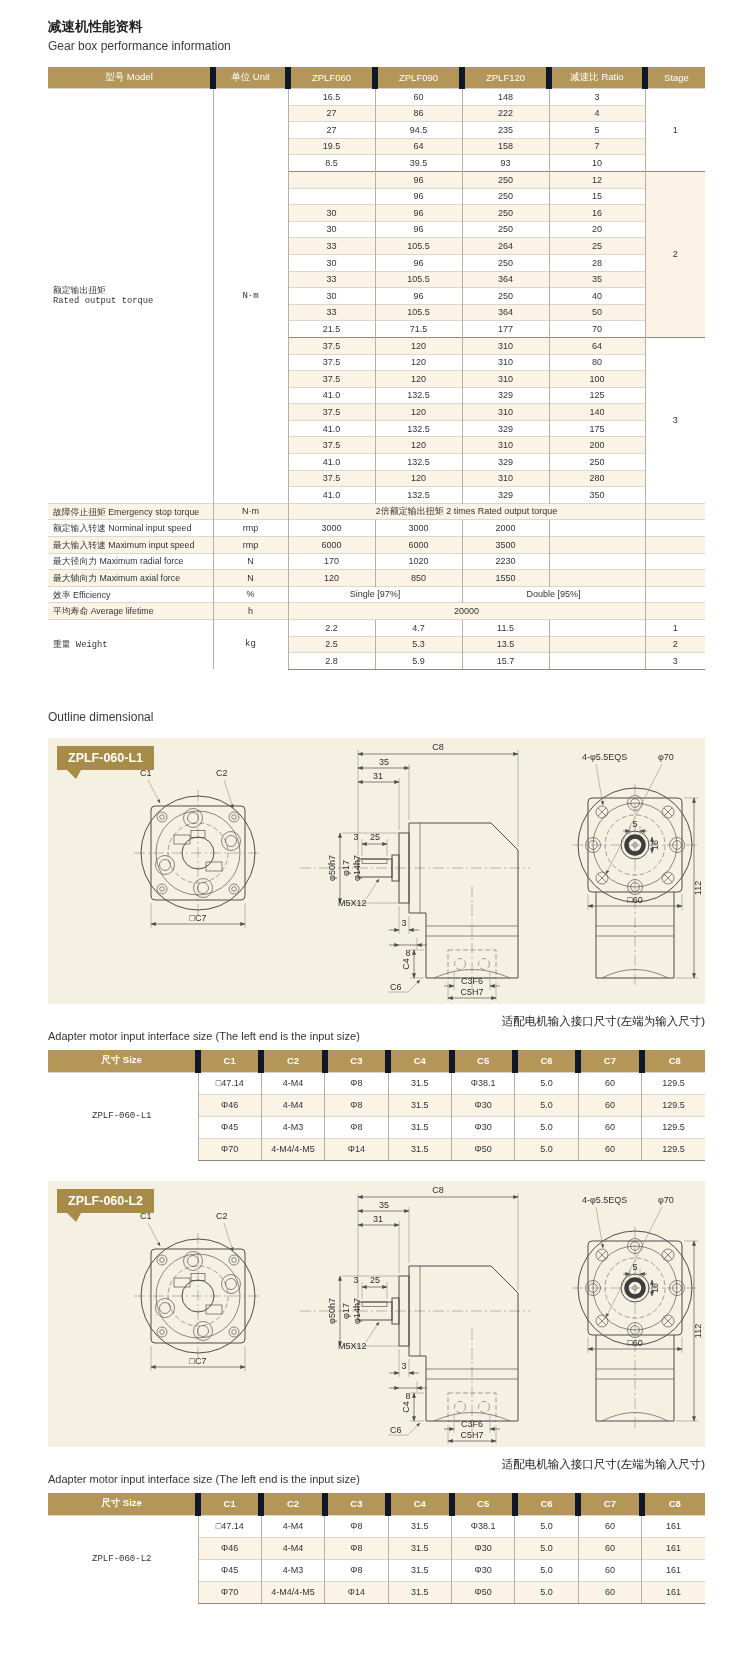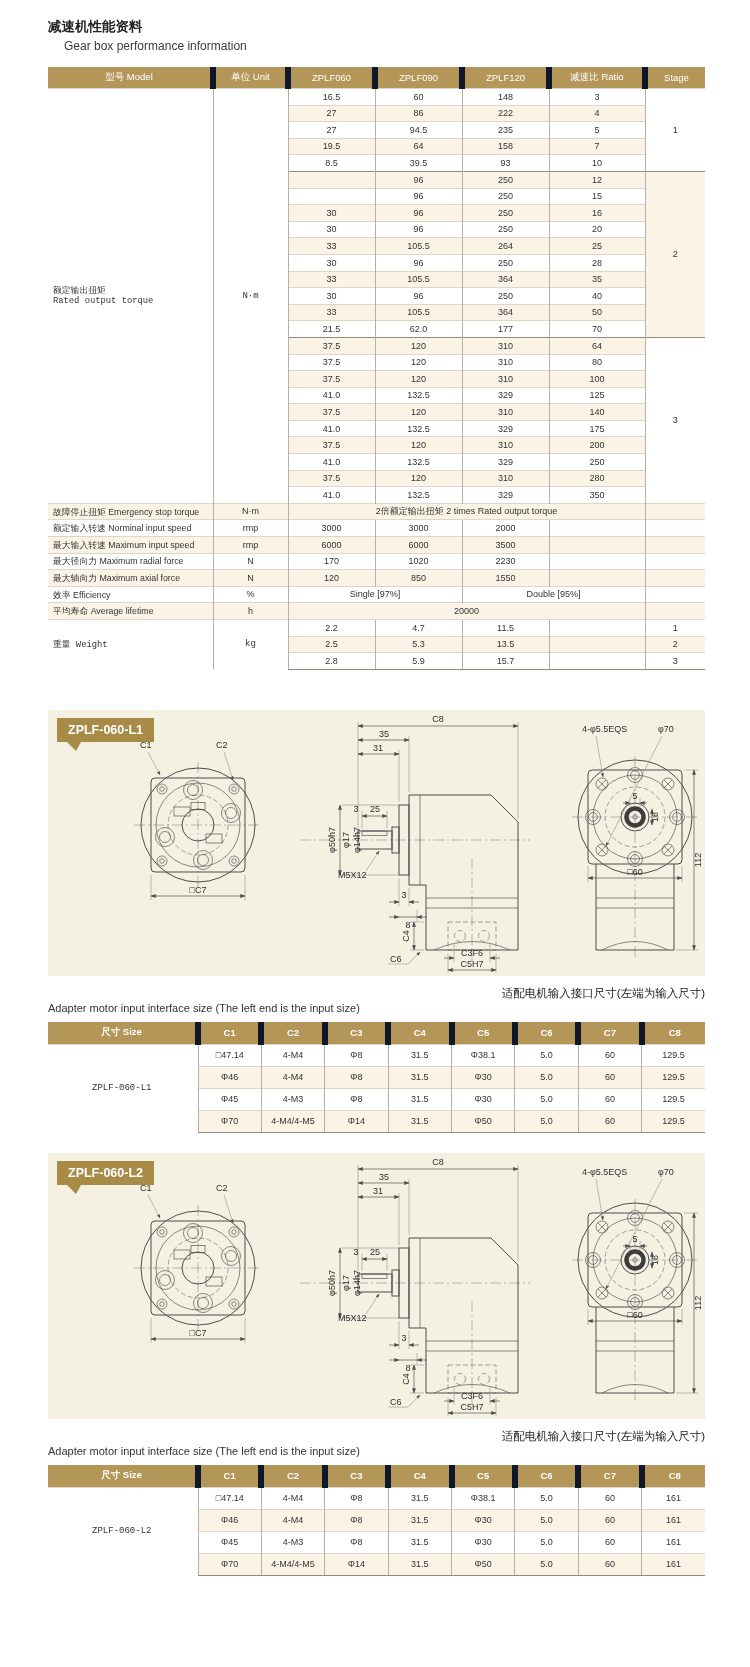--- a/index.html
+++ b/index.html
@@ -1,19 +1,19 @@
 <!DOCTYPE html>
 <html style="--gold: #b49658; --badge: #a98b48; --row_alt: #faf3e6; --block_bg: #f4f0e2;"><head>
 <meta charset="utf-8">
 <style>
   html,body{margin:0;padding:0;}
   body{width:750px;height:1667px;background:#fff;font-family:"Liberation Sans",sans-serif;color:#333;overflow:hidden;}
   .content{padding:18px 45px 0 48px;width:657px;}
   .sec-title{font-size:13.5px;font-weight:bold;color:#222;margin:0 0 3px 0;}
-  .sec-sub{font-size:12px;color:#3a3a3a;margin:0 0 14px 16px;}
+  .sec-sub{font-size:12px;color:#3a3a3a;margin:0 0 14px 0;}
   
   table{border-collapse:collapse;table-layout:fixed;width:657px;}
   th{background:var(--gold,#b49658);color:#fff;font-weight:normal;font-size:9.5px;height:21px;padding:0 2px;}
   td{font-size:9px;height:15.6px;line-height:1.15;text-align:center;padding:0 2px;border-left:1px solid #b6b0a2;border-top:1px solid #dcd7ca;}
   th{border-left:6px solid #0f172a;}
   th:first-child{border-left:none;}
   td.lbl{text-align:left;padding-left:5px;font-size:8.8px;border-left:none;}
   td.unit{font-size:9px;}
   td.wcell{background:#fff !important;font-family:Liberation Mono, monospace;}
   tr.alt td{background:var(--row_alt,#faf3e6);}
@@ -160,21 +160,21 @@
           <td>40</td>
         </tr>
         <tr class="alt">
           <td>33</td>
           <td>105.5</td>
           <td>364</td>
           <td>50</td>
         </tr>
         <tr>
           <td>21.5</td>
-          <td>62.0</td>
+          <td>71.5</td>
           <td>177</td>
           <td>70</td>
         </tr>
         <tr class="alt gsep">
           <td>37.5</td>
           <td>120</td>
           <td>310</td>
           <td>64</td>
           <td class="stagecell sg-white" rowspan="10">3</td>
         </tr>
@@ -306,20 +306,21 @@
         <tr class="last">
           <td>2.8</td>
           <td>5.9</td>
           <td>15.7</td>
           <td></td>
           <td>3</td>
         </tr>
       </tbody>
   </table>
 
+  <div class="sec-sub">Outline dimensional</div>
 
   <div class="draw-block">
     <div class="badge">ZPLF-060-L1</div>
     <div id="svg0">
         <svg class="dwg" width="657" height="266" viewBox="0 0 657 266">
 <defs>
             <marker id="ar0" viewBox="0 0 10 10" refX="9" refY="5" markerWidth="7.5" markerHeight="7.5" orient="auto-start-reverse">
               <path d="M0,1.2 L10,5 L0,8.8 Z" fill="#4d4d4d"></path>
             </marker>
           </defs>

